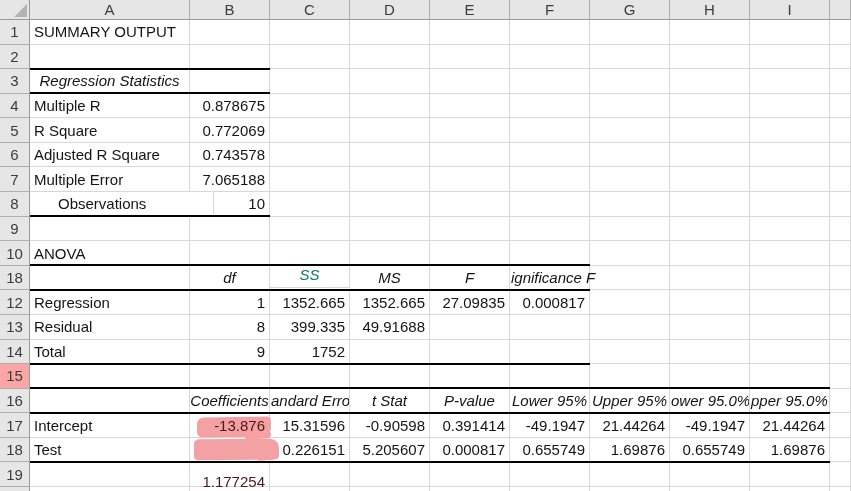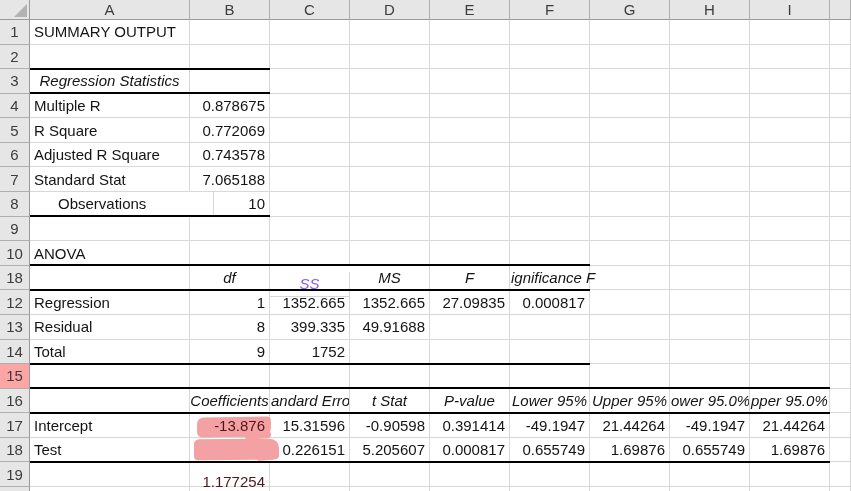--- a/index.html
+++ b/index.html
@@ -79,21 +79,21 @@
       <div class="cell al" style="left: 30px; top: 93.74px; width: 160px; height: 24.58px; border-right: 1px solid rgb(216, 216, 216); border-bottom: 1px solid rgb(216, 216, 216); color: rgb(20, 20, 20);">
         <span>Multiple R</span>
       </div>
       <div class="cell al" style="left: 30px; top: 118.32px; width: 160px; height: 24.58px; border-right: 1px solid rgb(216, 216, 216); border-bottom: 1px solid rgb(216, 216, 216); color: rgb(20, 20, 20);">
         <span>R Square</span>
       </div>
       <div class="cell al" style="left: 30px; top: 142.9px; width: 160px; height: 24.58px; border-right: 1px solid rgb(216, 216, 216); border-bottom: 1px solid rgb(216, 216, 216); color: rgb(20, 20, 20);">
         <span>Adjusted R Square</span>
       </div>
       <div class="cell al" style="left: 30px; top: 167.48px; width: 160px; height: 24.58px; border-right: 1px solid rgb(216, 216, 216); border-bottom: 1px solid rgb(216, 216, 216); color: rgb(20, 20, 20);">
-        <span>Standard Stat</span>
+        <span>Multiple Error</span>
       </div>
       <div class="cell al" style="left: 30px; top: 192.06px; width: 160px; height: 24.58px; border-right: 1px solid rgb(216, 216, 216); border-bottom: 1px solid rgb(216, 216, 216); color: rgb(20, 20, 20); margin-left: 24px;">
         <span>Observations</span>
       </div>
       <div class="cell al" style="left: 30px; top: 216.64px; width: 160px; height: 24.58px; border-right: 1px solid rgb(216, 216, 216); border-bottom: 1px solid rgb(216, 216, 216); color: rgb(20, 20, 20);"></div>
       <div class="cell al" style="left: 30px; top: 241.22px; width: 160px; height: 24.58px; border-right: 1px solid rgb(216, 216, 216); border-bottom: 1px solid rgb(216, 216, 216); color: rgb(20, 20, 20);">
         <span>ANOVA</span>
       </div>
       <div class="cell al" style="left: 30px; top: 265.8px; width: 160px; height: 24.58px; border-right: 1px solid rgb(216, 216, 216); border-bottom: 1px solid rgb(216, 216, 216); color: rgb(20, 20, 20);"></div>
       <div class="cell al" style="left: 30px; top: 290.38px; width: 160px; height: 24.58px; border-right: 1px solid rgb(216, 216, 216); border-bottom: 1px solid rgb(216, 216, 216); color: rgb(20, 20, 20);">
@@ -162,21 +162,21 @@
       <div class="cell al" style="left: 270px; top: 20px; width: 80px; height: 24.58px; border-right: 1px solid rgb(216, 216, 216); border-bottom: 1px solid rgb(216, 216, 216); color: rgb(20, 20, 20);"></div>
       <div class="cell al" style="left: 270px; top: 44.58px; width: 80px; height: 24.58px; border-right: 1px solid rgb(216, 216, 216); border-bottom: 1px solid rgb(216, 216, 216); color: rgb(20, 20, 20);"></div>
       <div class="cell al" style="left: 270px; top: 69.16px; width: 80px; height: 24.58px; border-right: 1px solid rgb(216, 216, 216); border-bottom: 1px solid rgb(216, 216, 216); color: rgb(20, 20, 20);"></div>
       <div class="cell al" style="left: 270px; top: 93.74px; width: 80px; height: 24.58px; border-right: 1px solid rgb(216, 216, 216); border-bottom: 1px solid rgb(216, 216, 216); color: rgb(20, 20, 20);"></div>
       <div class="cell al" style="left: 270px; top: 118.32px; width: 80px; height: 24.58px; border-right: 1px solid rgb(216, 216, 216); border-bottom: 1px solid rgb(216, 216, 216); color: rgb(20, 20, 20);"></div>
       <div class="cell al" style="left: 270px; top: 142.9px; width: 80px; height: 24.58px; border-right: 1px solid rgb(216, 216, 216); border-bottom: 1px solid rgb(216, 216, 216); color: rgb(20, 20, 20);"></div>
       <div class="cell al" style="left: 270px; top: 167.48px; width: 80px; height: 24.58px; border-right: 1px solid rgb(216, 216, 216); border-bottom: 1px solid rgb(216, 216, 216); color: rgb(20, 20, 20);"></div>
       <div class="cell al" style="left: 270px; top: 192.06px; width: 80px; height: 24.58px; border-right: 1px solid rgb(216, 216, 216); border-bottom: 1px solid rgb(216, 216, 216); color: rgb(20, 20, 20);"></div>
       <div class="cell al" style="left: 270px; top: 216.64px; width: 80px; height: 24.58px; border-right: 1px solid rgb(216, 216, 216); border-bottom: 1px solid rgb(216, 216, 216); color: rgb(20, 20, 20);"></div>
       <div class="cell al" style="left: 270px; top: 241.22px; width: 80px; height: 24.58px; border-right: 1px solid rgb(216, 216, 216); border-bottom: 1px solid rgb(216, 216, 216); color: rgb(20, 20, 20);"></div>
-      <div class="cell ac it" style="left: 270px; top: 272px; width: 80px; height: 24.58px; border-right: 1px solid rgb(216, 216, 216); border-bottom: 1px solid rgb(216, 216, 216); color: #8b5cf6;">
+      <div class="cell ac it" style="left: 270px; top: 263px; width: 80px; height: 24.58px; border-right: 1px solid rgb(216, 216, 216); border-bottom: 1px solid rgb(216, 216, 216); color: #0f766e;">
         <span>SS</span>
       </div>
       <div class="cell ar" style="left: 270px; top: 290.38px; width: 80px; height: 24.58px; border-right: 1px solid rgb(216, 216, 216); border-bottom: 1px solid rgb(216, 216, 216); color: rgb(20, 20, 20);">
         <span>1352.665</span>
       </div>
       <div class="cell ar" style="left: 270px; top: 314.96px; width: 80px; height: 24.58px; border-right: 1px solid rgb(216, 216, 216); border-bottom: 1px solid rgb(216, 216, 216); color: rgb(20, 20, 20);">
         <span>399.335</span>
       </div>
       <div class="cell ar" style="left: 270px; top: 339.54px; width: 80px; height: 24.58px; border-right: 1px solid rgb(216, 216, 216); border-bottom: 1px solid rgb(216, 216, 216); color: rgb(20, 20, 20);">
         <span>1752</span>

